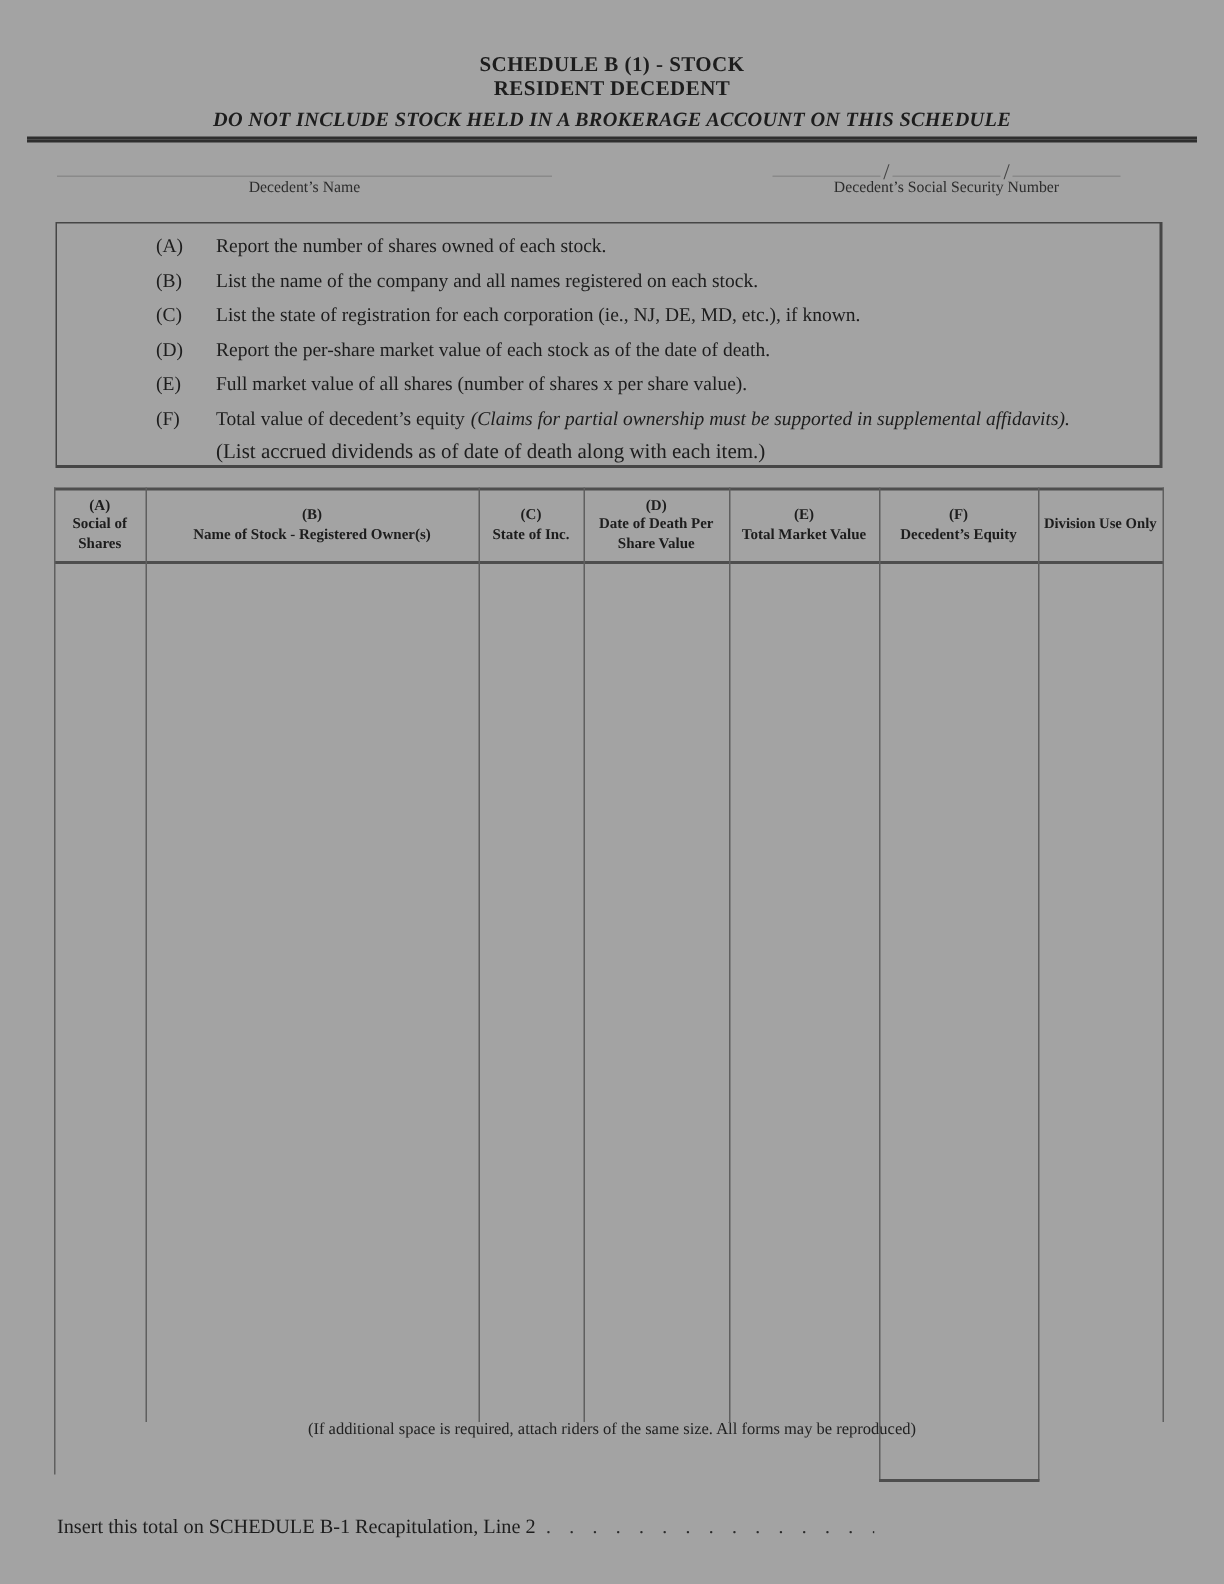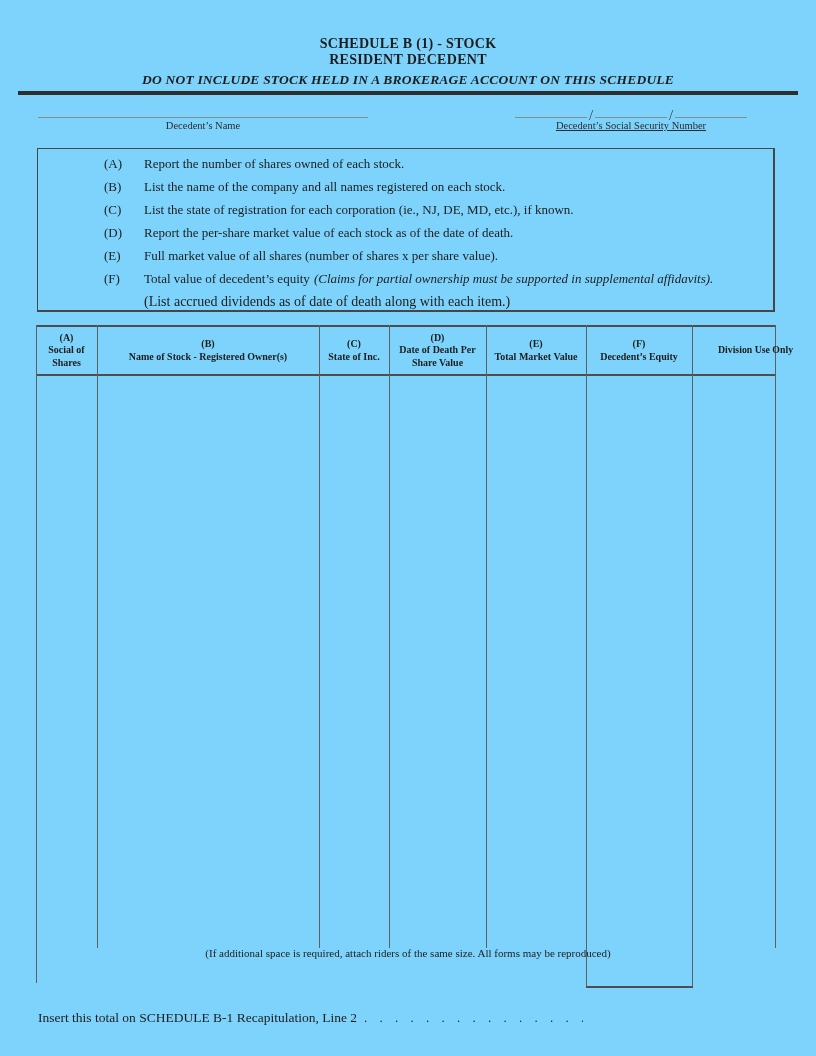--- a/index.html
+++ b/index.html
@@ -1,38 +1,38 @@
 <!DOCTYPE html>
 <html><head>
 <meta charset="utf-8">
 <style>
   * { margin:0; padding:0; box-sizing:border-box; }
   html,body { background:#ffffff; }
   body { width:816px; height:1056px; position:relative; font-family:"Liberation Serif", serif; color:#1d1d1d; }
-  .page { position:absolute; inset:0; background:#7dd3fc; }
+  .page { position:absolute; inset:0; background:#a3a3a3; }
 
   
   .title-block { position:absolute; top:36px; left:0; right:0; text-align:center; }
   .title-line { font-size:14px; font-weight:bold; letter-spacing:.3px; line-height:16px; }
   .warning-line { font-size:13.5px; font-weight:bold; font-style:italic; letter-spacing:.2px; margin-top:4px; }
 
   .double-rule { position:absolute; left:18px; top:91px; width:780px; height:2px;
                  border-top:2px solid #2e2e2e; border-bottom:2px solid #2e2e2e; }
 
   
   .name-line { position:absolute; left:38px; top:100px; width:330px; height:18px;
                border-bottom:1px solid #8a8a8a; }
   .name-label { position:absolute; left:38px; top:120px; width:330px; text-align:center;
                 font-size:10.5px; color:#2c2c2c; }
   .ssn-wrap { position:absolute; left:515px; top:100px; width:232px; height:18px;
               display:flex; align-items:flex-end; }
   .ssn-seg { flex:1; height:100%; border-bottom:1px solid #8a8a8a; }
   .ssn-slash { font-size:15px; line-height:10px; padding:0 2px; transform:translateY(2px); color:#444; }
   .ssn-label { position:absolute; left:515px; top:120px; width:232px; text-align:center;
-               font-size:10.5px; color:#2c2c2c;text-decoration:underline; }
+               font-size:10.5px; color:#2c2c2c; }
 
   
   .instr-box { position:absolute; left:37px; top:148px; width:738px; height:164px;
                border:1.5px solid #464646; border-right-width:2.5px; border-bottom-width:2.5px;
                padding:3px 10px 0 66px; }
   .instr-item { display:flex; line-height:23px; font-size:13px; }
   .instr-letter { width:40px; flex:0 0 40px; }
   .instr-italic { font-style:italic; margin-left:4px; }
   .instr-note { line-height:23px; font-size:14px; margin-left:40px; }
 
@@ -142,21 +142,21 @@
     <span>Date of Death Per Share Value</span>
   </div>
   <div class="th" style="left:486px; width:100px;">
     <span class="letter">(E)</span>
     <span>Total Market Value</span>
   </div>
   <div class="th" style="left:586px; width:106px;">
     <span class="letter">(F)</span>
     <span>Decedent’s Equity</span>
   </div>
-  <div class="th th-single" style="left:714px; width:83px;">
+  <div class="th th-single" style="left:692px; width:83px;">
     <span>Division Use Only</span>
   </div>
 
   <div class="col-body" style="left:37px;  width:59px;"></div>
   <div class="col-body" style="left:98px;  width:220px;"></div>
   <div class="col-body" style="left:320px; width:68px;"></div>
   <div class="col-body" style="left:390px; width:95px;"></div>
   <div class="col-body" style="left:487px; width:98px;"></div>
   <div class="col-body" style="left:587px; width:104px;"></div>
   <div class="col-body" style="left:693px; width:81px;"></div>

